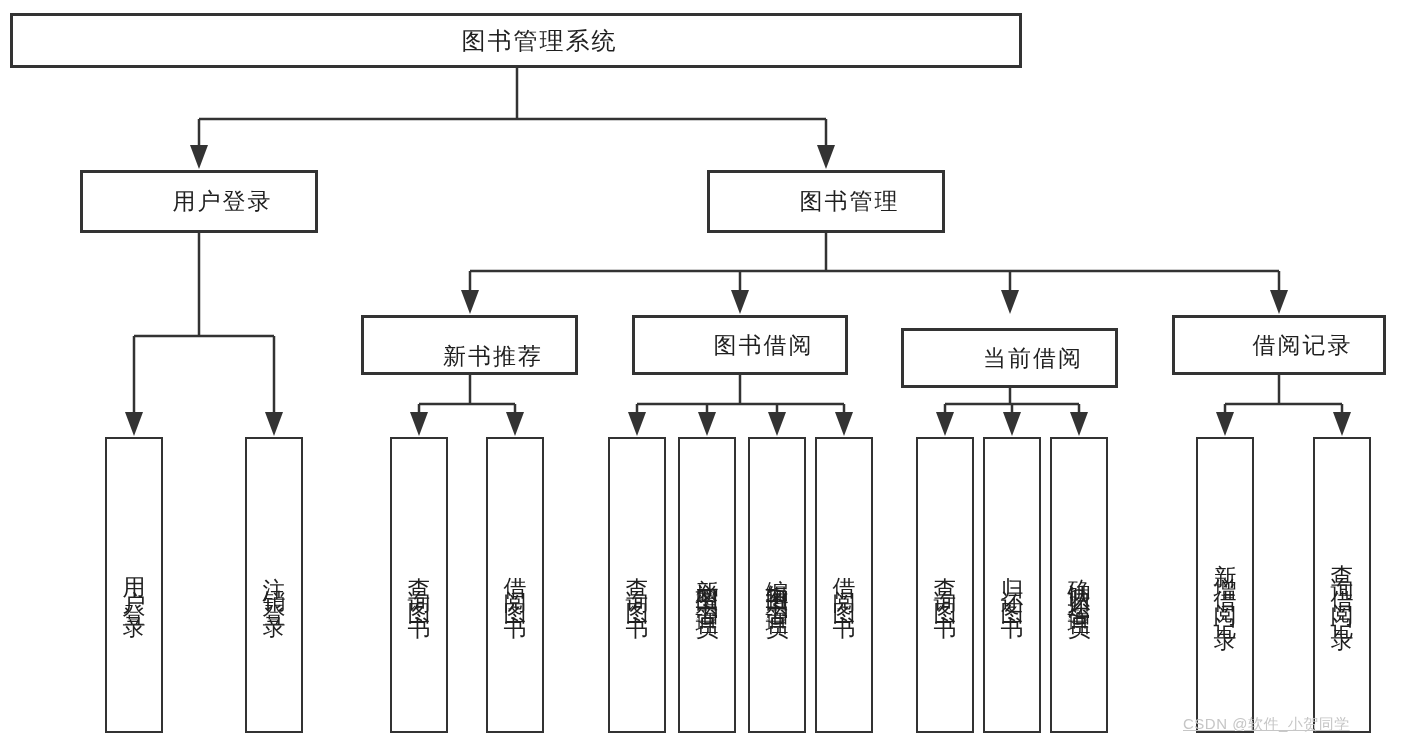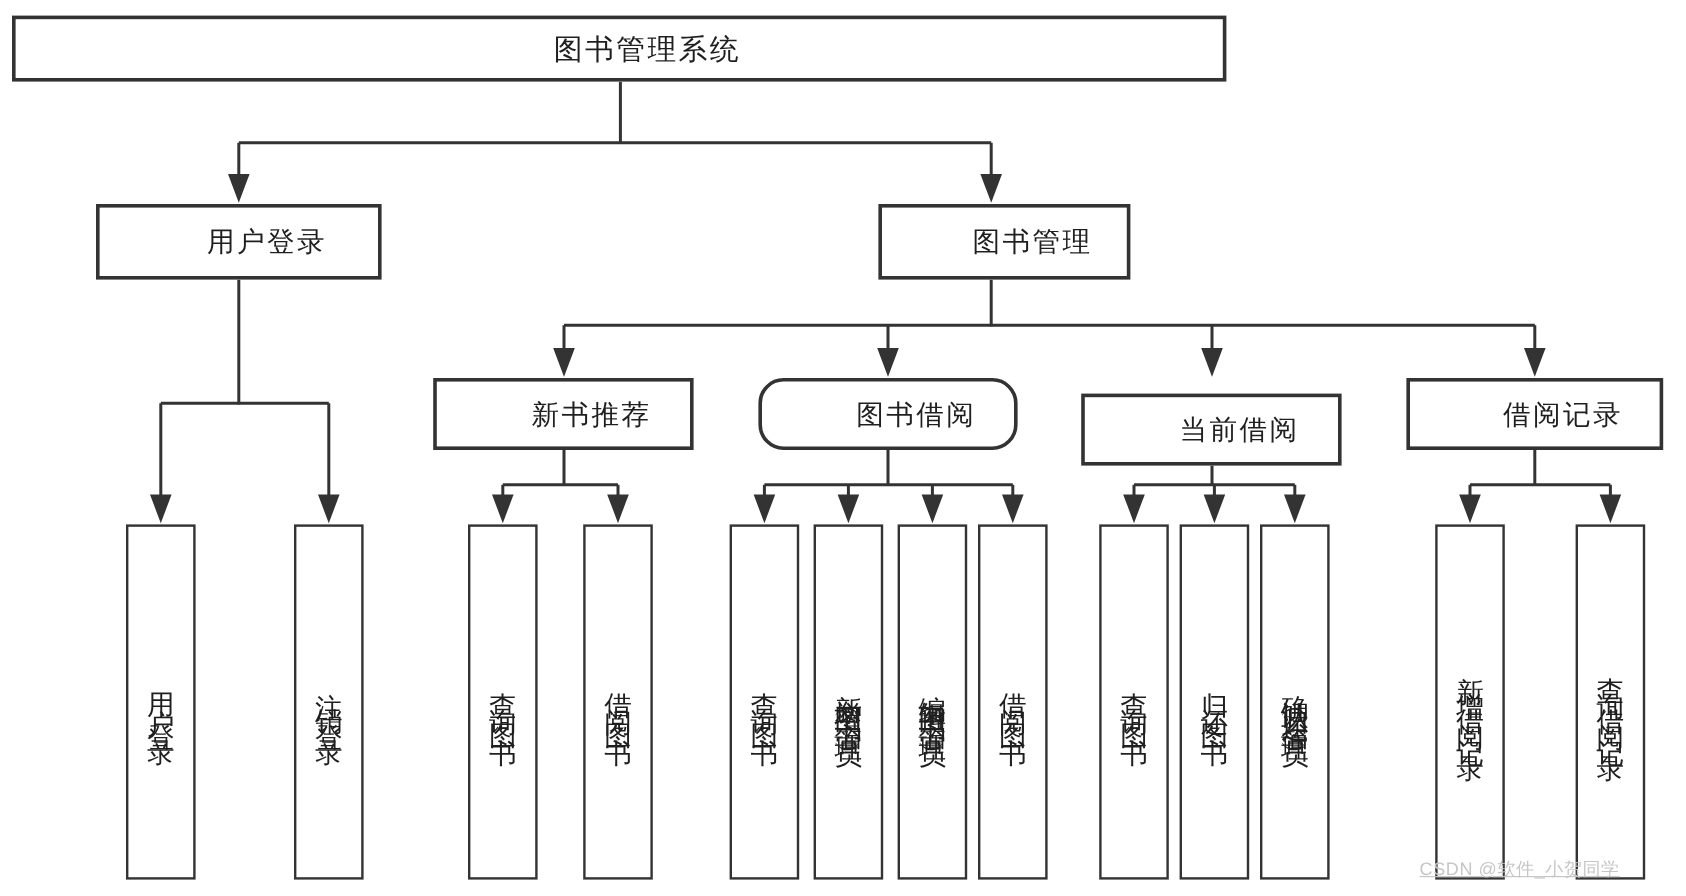--- a/index.html
+++ b/index.html
@@ -93,28 +93,28 @@
       <polygon points="1333,412 1351,412 1342,436" fill="#333333"></polygon>
     </svg>
 
   <div class="box hbox root" style="left:10px;top:13px;width:1012px;height:55px;">
     <span>图书管理系统</span>
   </div>
 
   <div class="box hbox" style="left:80px;top:170px;width:238px;height:63px;">
     <span>用户登录</span>
   </div>
-  <div class="box hbox" style="left:707px;top:170px;width:210px;height:63px;margin-left:25px;">
+  <div class="box hbox" style="left:707px;top:170px;width:238px;height:63px;">
     <span>图书管理</span>
   </div>
 
-  <div class="box hbox" style="left:361px;top:315px;width:217px;height:60px;">
+  <div class="box hbox" style="left:361px;top:315px;width:217px;height:60px;align-items:flex-end;">
     <span>新书推荐</span>
   </div>
-  <div class="box hbox" style="left:632px;top:315px;width:216px;height:60px;border-radius:21px;">
+  <div class="box hbox" style="left:632px;top:315px;width:216px;height:60px;">
     <span>图书借阅</span>
   </div>
   <div class="box hbox" style="left:901px;top:315px;width:217px;height:60px;margin-top:13px;">
     <span>当前借阅</span>
   </div>
   <div class="box hbox" style="left:1172px;top:315px;width:214px;height:60px;align-items:center;">
     <span>借阅记录</span>
   </div>
 
   <div class="box vbox" style="left:105px;top:437px;width:58px;height:296px;">

